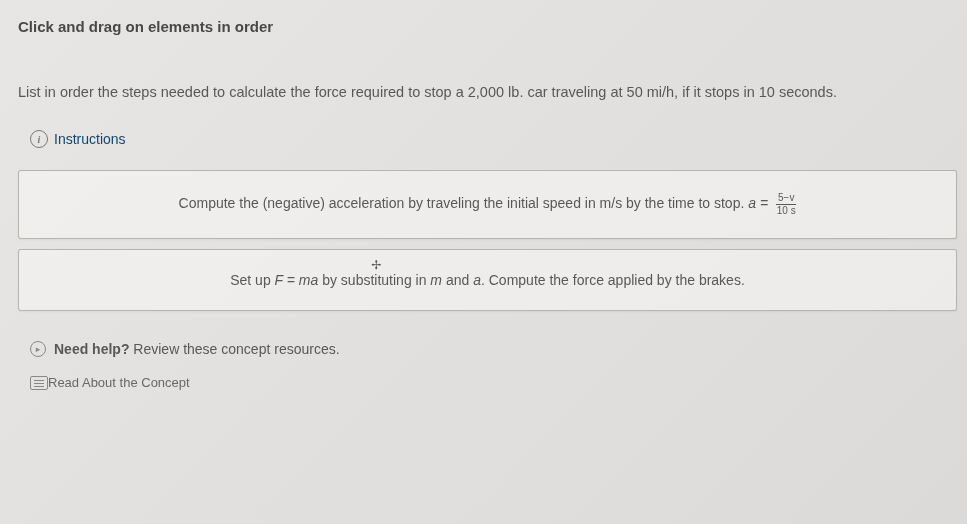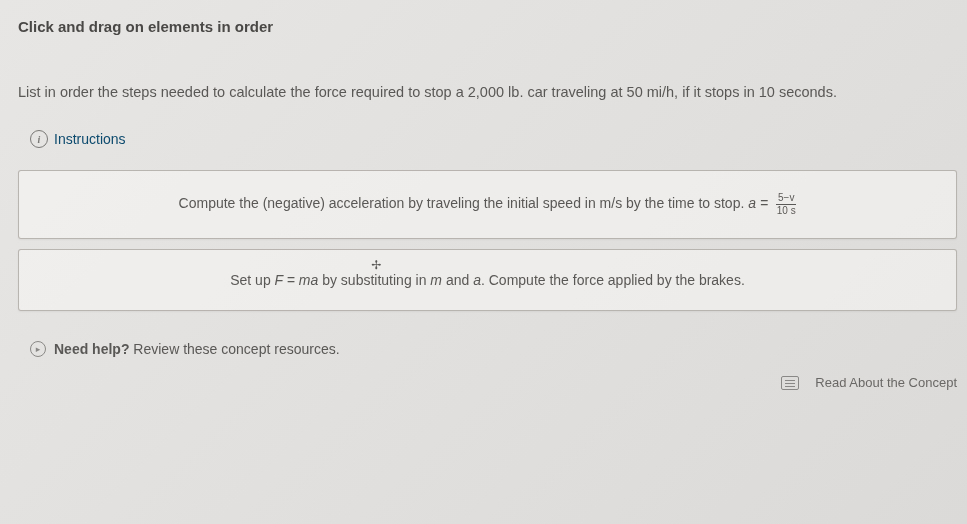--- a/index.html
+++ b/index.html
@@ -126,23 +126,22 @@
     .help-text {
       font-size: 14px;
       color: #5a5856;
     }
     .help-text b {
       font-weight: 600;
     }
     .read-row {
       display: flex;
       align-items: center;
-      gap: 16px;
+      gap: 0;
       margin-left: 0;
-      justify-content: flex-end;
     }
     .read-icon {
       width: 18px;
       height: 14px;
       border: 1.5px solid #8a8886;
       border-radius: 2px;
       position: relative;
     }
     .read-icon::before {
       content: '';

